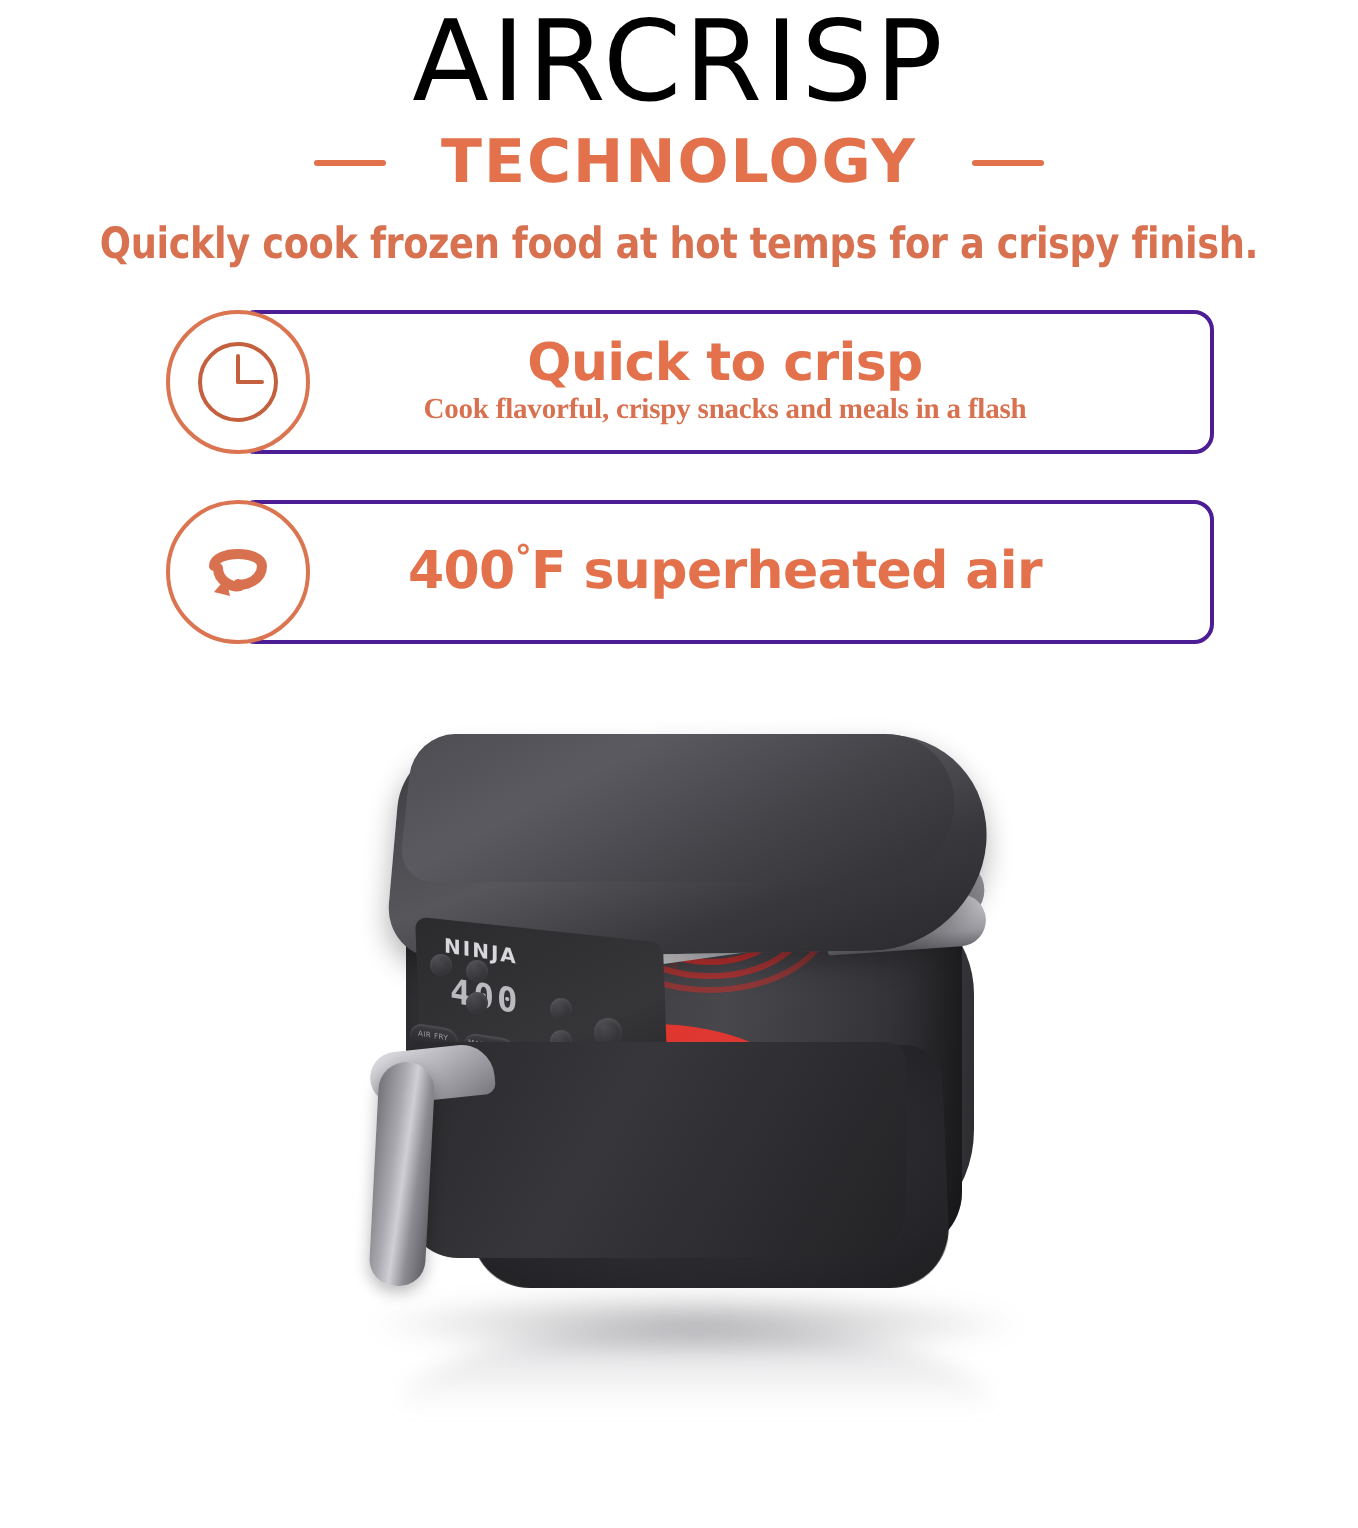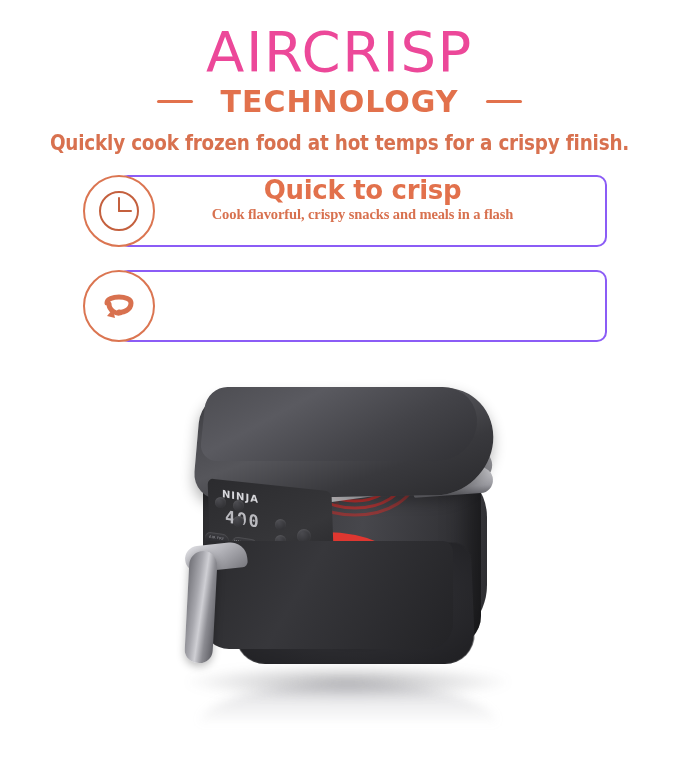--- a/index.html
+++ b/index.html
@@ -9,24 +9,23 @@
     position:relative;
     overflow:hidden;
   }
 
   
   .header { text-align:center; padding-top:2px; }
   .title-main {
     font-size:56px;
     letter-spacing:1.5px;
     font-weight:400;
-    color:#ec4899;
+    color:#000000;
     line-height:1.08;
     font-family:"DejaVu Sans", sans-serif;
-    margin-top:20px;
   }
   .title-sub-row {
     display:flex;
     align-items:center;
     justify-content:center;
     gap:28px;
     margin-top:2px;
   }
   .dash {
     width:36px; height:3px; background:#E2714C; border-radius:2px;
@@ -47,26 +46,27 @@
     font-family:"DejaVu Sans Condensed","DejaVu Sans", sans-serif;
     transform:scaleX(0.95);
   }
 
   
   .features { margin-top:20px; position:relative; }
   .feature {
     position:relative;
     height:72px;
     margin:0 72px 23px 118px;
-    border:2px solid #8b5cf6;
+    border:2px solid #4c1d95;
     border-radius:10px;
     background:#fff;
     display:flex;
     flex-direction:column;
     align-items:center;
+    justify-content:center;
   }
   .feature .icon-ring {
     position:absolute;
     left:-37px;
     top:50%;
     transform:translateY(-50%);
     width:72px; height:72px;
     border:2px solid #DB7551;
     border-radius:50%;
     background:#fff;
@@ -339,20 +339,23 @@
   </div>
 
   <div class="feature">
     <div class="icon-ring">
       <svg width="52" height="46" viewBox="0 0 52 46" aria-hidden="true">
         <path d="M14 20 C14 12, 38 12, 38 20 C38 27, 30 30, 26 29" fill="none" stroke="#D8714F" stroke-width="5" stroke-linecap="round"></path>
         <path d="M16 21 C16 28, 24 31, 27 30" fill="none" stroke="#D8714F" stroke-width="5" stroke-linecap="round"></path>
         <path d="M20 26 L14 33 L22 35 Z" fill="#D8714F"></path>
       </svg>
     </div>
+    <div class="f-title">
+      <span>400</span><span class="deg">°</span><span>F superheated air</span>
+    </div>
   </div>
 
 </div>
 
 <div class="product-wrap">
   <div class="floor-shadow"></div>
   <div class="reflect"></div>
 
   <div class="product">
 

